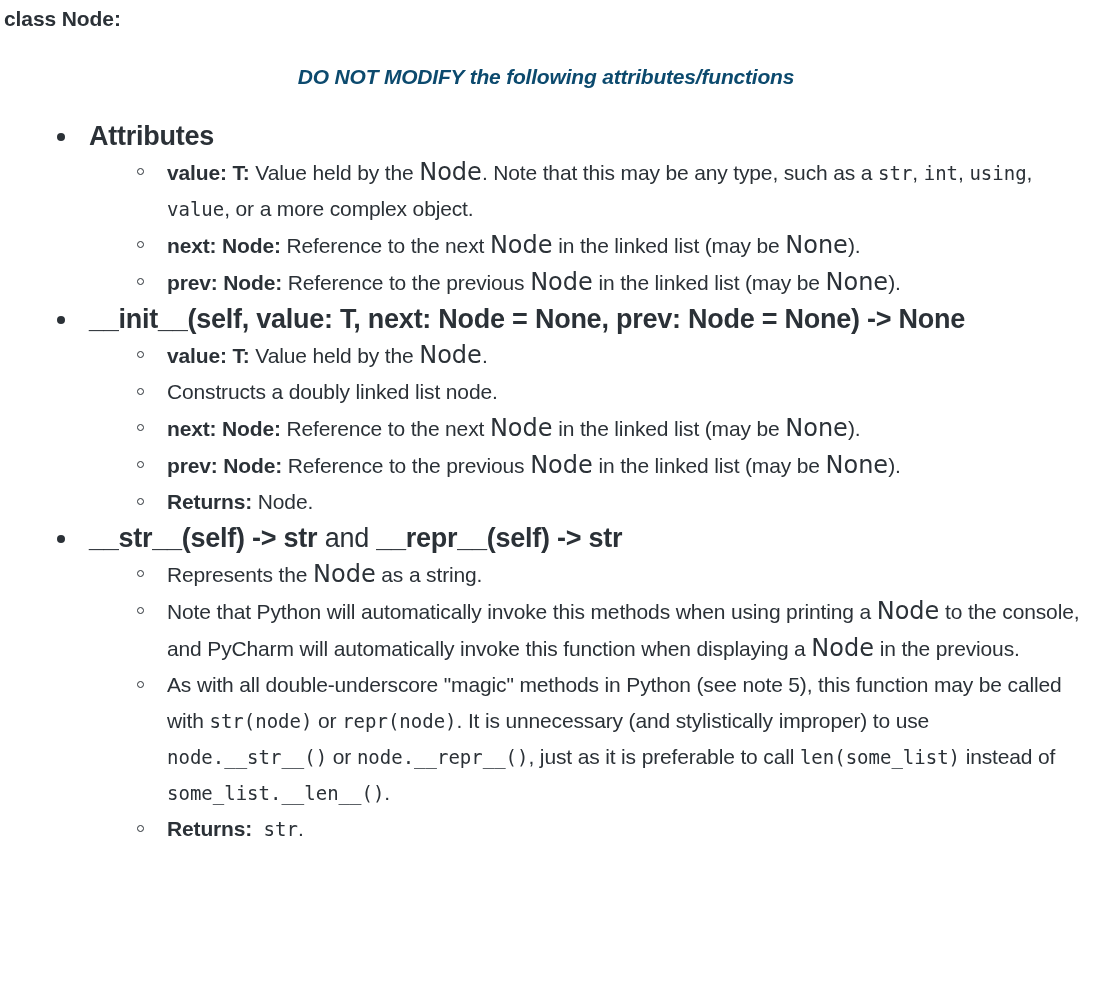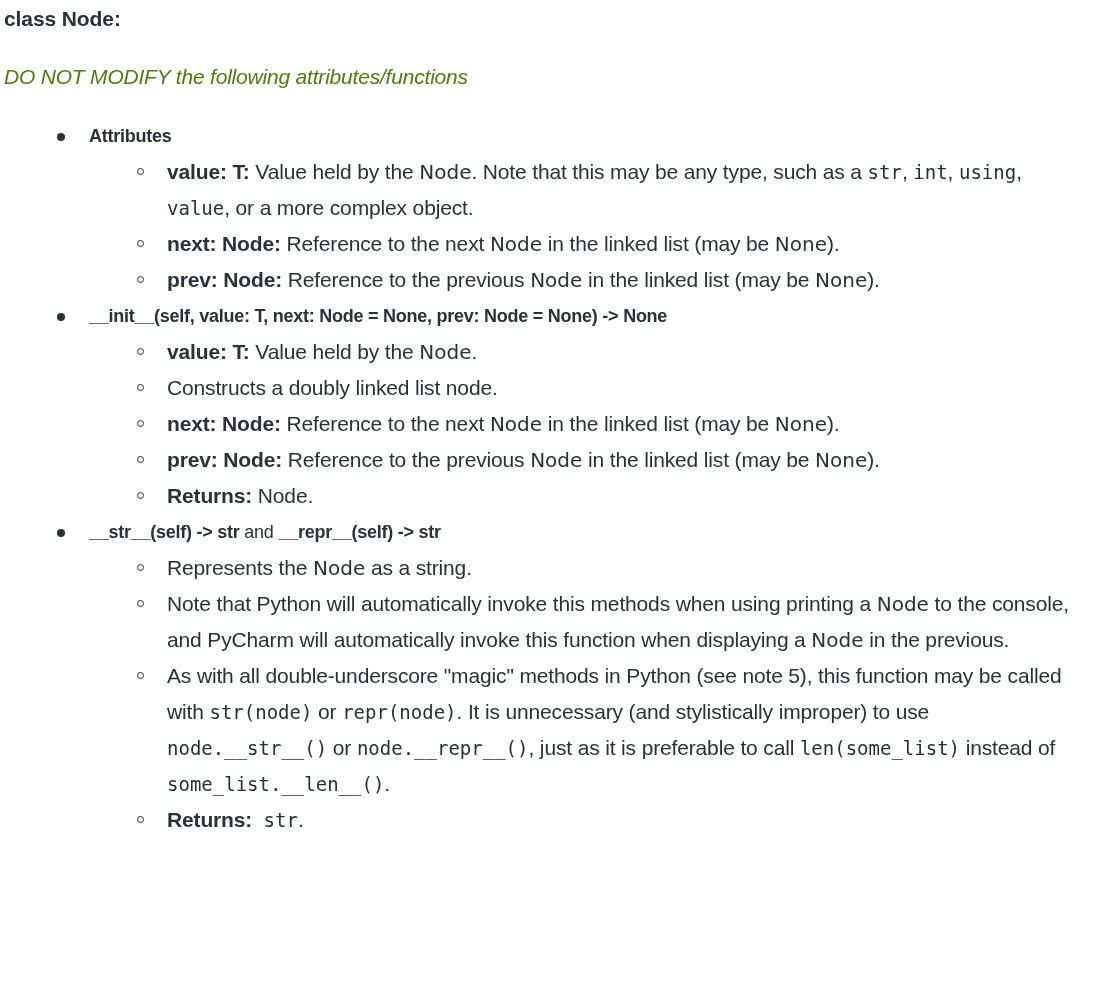--- a/index.html
+++ b/index.html
@@ -26,41 +26,42 @@
     font-size: 21px;
     font-weight: bold;
     line-height: 30px;
     letter-spacing: -0.1px;
     margin: 0 0 0 0;
     padding: 0;
   }
   .doc-subtitle {
     font-style: italic;
     font-size: 21px;
-    font-weight: normal;
+    font-weight: bold;
     line-height: 30px;
     letter-spacing: -0.2px;
     margin: 28px 0 0 0;
     padding: 0;
-    color: #4d7c0f;
+    color: #0c4a6e;
+    text-align: center;
   }
 
   
   ul.lvl1 {
     list-style: none;
     margin: 26px 0 0 0;
     padding: 0;
   }
   ul.lvl1 > li.item1 {
     position: relative;
     padding-left: 85px;
     margin: 0 0 0 0;
   }
   ul.lvl1 > li.item1 > .line1 {
-    font-size: 18px;
+    font-size: 27px;
     font-weight: bold;
     line-height: 36px;
     letter-spacing: -0.25px;
   }
   ul.lvl1 > li.item1 > .line1::before,
   li.item1 > .bullet1 {
     content: "";
   }
   .bullet1 {
     position: absolute;
@@ -99,21 +100,21 @@
 
   
   b, .b { font-weight: bold; }
   .code {
     font-family: "DejaVu Sans Mono", monospace;
     font-size: 19px;
     letter-spacing: 0;
   }
   .mono-node {
     font-family: "DejaVu Sans", sans-serif;
-    font-size: 20px;
+    font-size: 24px;
     letter-spacing: 0;
   }
 </style>
 </head>
 <body>
 
 <div class="page">
 
   <h1 class="doc-title">class Node:</h1>
 

